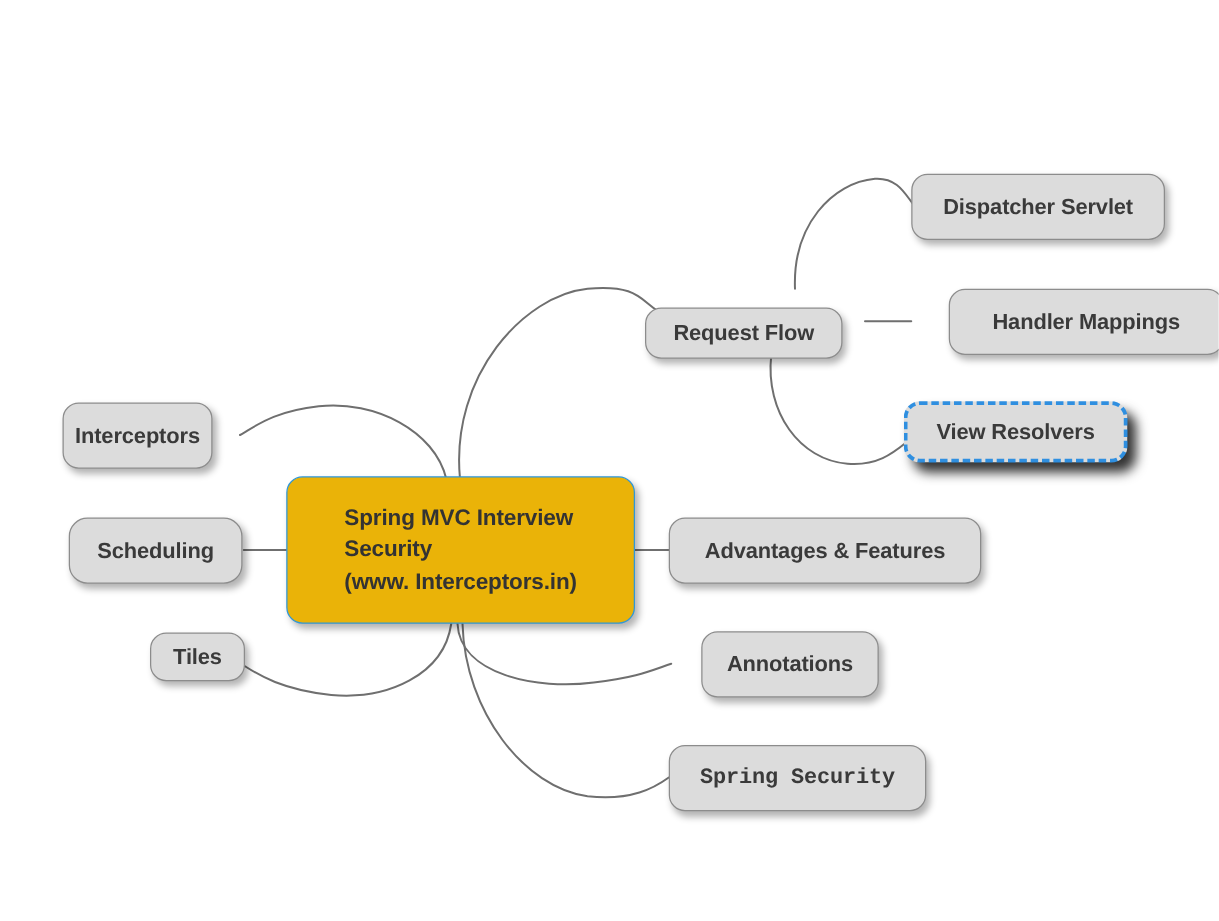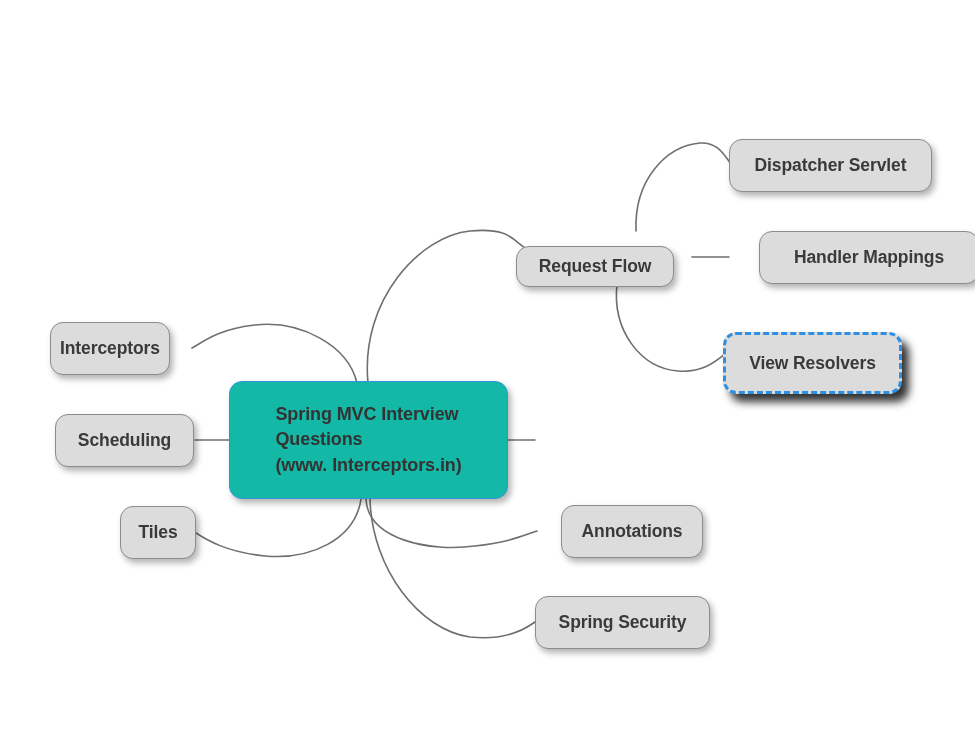--- a/index.html
+++ b/index.html
@@ -45,21 +45,21 @@
     color: #3a3a3a;
     font-weight: bold;
     font-size: 17.5px;
     letter-spacing: -0.1px;
     line-height: 1.18;
     box-shadow: 3px 4px 6px rgba(0,0,0,0.30);
     white-space: nowrap;
     user-select: none;
   }
   .node.central {
-    background: #14b8a6;
+    background: #eab308;
     border: 1.6px solid #2f97d8;
     color: #333333;
     border-radius: 13px;
     font-size: 18px;
     line-height: 1.42;
     white-space: normal;
     box-shadow: 3px 4px 6px rgba(0,0,0,0.30);
   }
   .node.selected {
     border: 3px dashed #2f8fe0;
@@ -85,55 +85,58 @@
     <path class="edge" d="M 229 440 L 195 440"></path>
     <path class="edge" d="M 361 499 C 355 540 310 560 265 556 C 226 552 207 540 196 533"></path>
     <path class="edge" d="M 636 231 C 634 180 666 146 700 143 C 718 142 724 155 731 164"></path>
     <path class="edge" d="M 692 257 L 729 257"></path>
     <path class="edge" d="M 617 284 C 612 330 640 368 678 371 C 702 373 715 362 725 354"></path>
   </svg>
 
   <div class="node central" style="left:229px; top:381px; width:279px; height:118px;">
     <span>
       <span class="node-label">Spring MVC Interview</span>
-      <span class="node-label">Questions</span>
+      <span class="node-label">Security</span>
       <span class="node-label">(www. Interceptors.in)</span>
     </span>
   </div>
 
   <div class="node" style="left:516px; top:231px; width:158px; height:41px;margin-top:15px;">
     <span class="node-label">Request Flow</span>
   </div>
 
   <div class="node" style="left:729px; top:139px; width:203px; height:53px;">
     <span class="node-label">Dispatcher Servlet</span>
   </div>
 
   <div class="node" style="left:759px; top:231px; width:220px; height:53px;">
     <span class="node-label">Handler Mappings</span>
   </div>
 
-  <div class="node selected" style="left:723px; top:332px; width:179px; height:62px;">
+  <div class="node selected" style="left:723px; top:321px; width:179px; height:49px;">
     <span class="node-label">View Resolvers</span>
   </div>
 
+  <div class="node" style="left:535px; top:414px; width:250px; height:53px;">
+    <span class="node-label">Advantages &amp; Features</span>
+  </div>
 
   <div class="node" style="left:561px; top:505px; width:142px; height:53px;">
     <span class="node-label">Annotations</span>
   </div>
 
-  <div class="node" style="left:535px; top:596px; width:175px; height:53px;">
+  <div class="node" style="left:535px; top:596px; width:206px; height:53px;font-family:Liberation Mono, monospace;">
     <span class="node-label">Spring Security</span>
   </div>
 
   <div class="node" style="left:50px; top:322px; width:120px; height:53px;">
     <span class="node-label">Interceptors</span>
   </div>
 
-  <div class="node" style="left:55px; top:414px; width:139px; height:53px;">
+  <div class="node" style="left:55px; top:414px; width:139px; height:53px;border-radius:15px;">
     <span class="node-label">Scheduling</span>
   </div>
 
-  <div class="node" style="left:120px; top:506px; width:76px; height:53px;">
+  <div class="node" style="left:120px; top:506px; width:76px; height:39px;">
     <span class="node-label">Tiles</span>
   </div>
 
 </div>
 
 </body></html>

